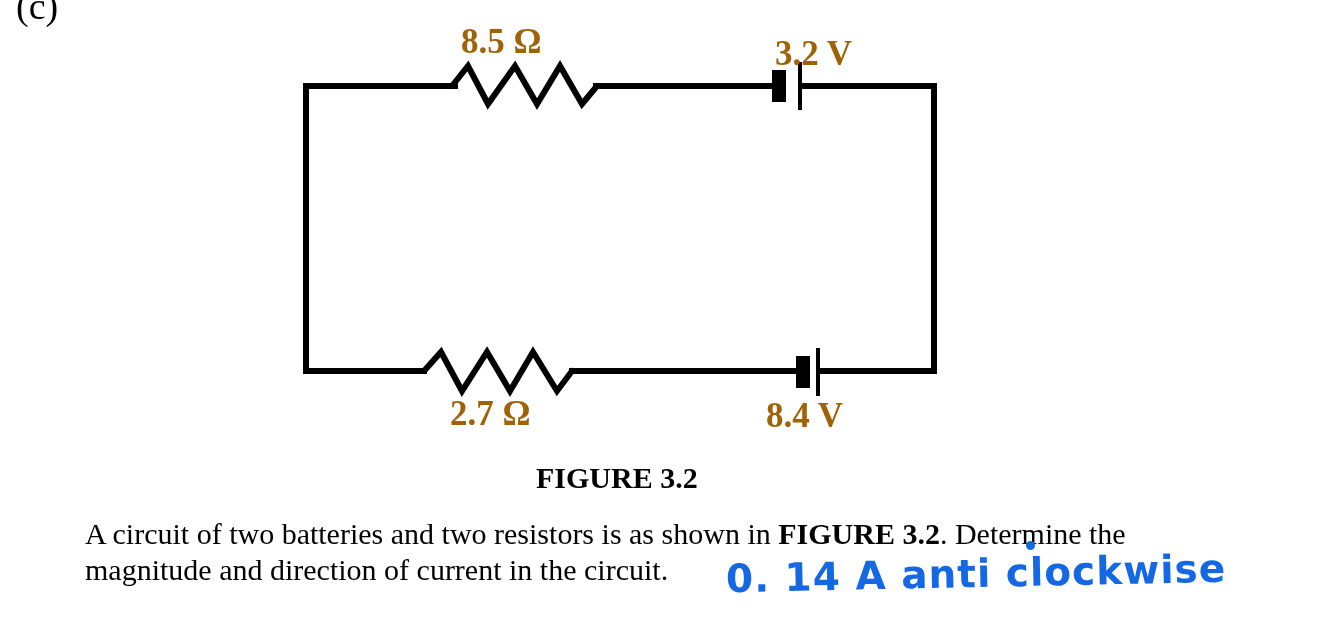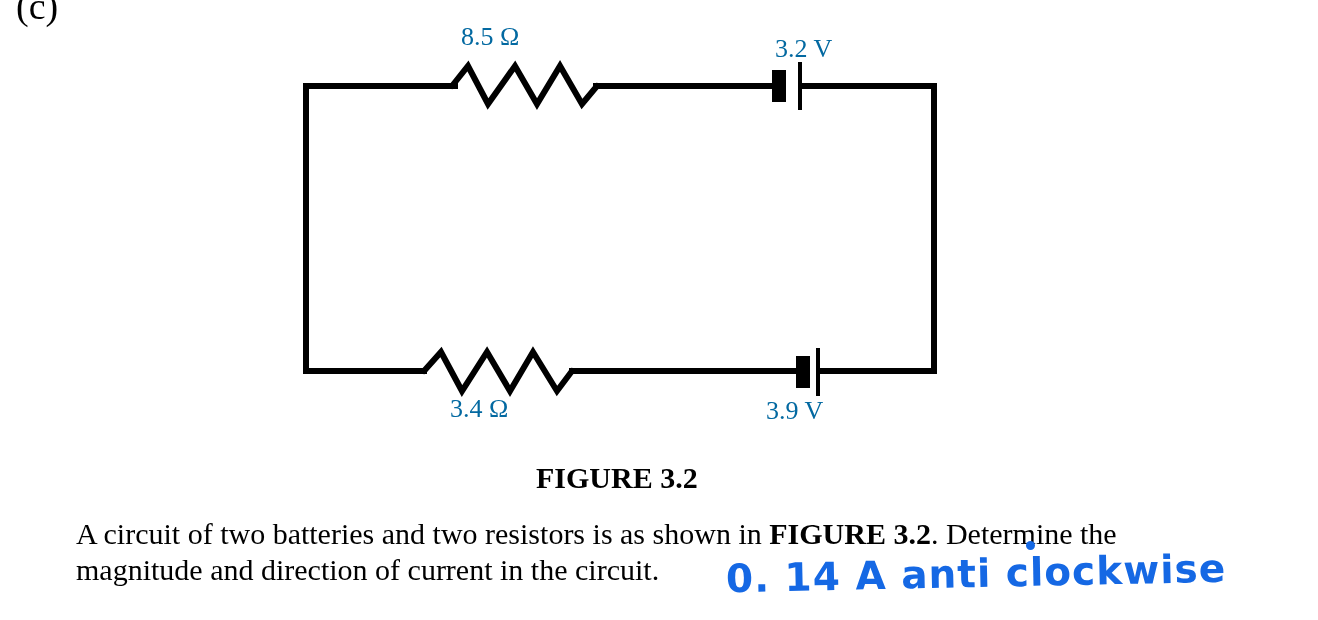--- a/index.html
+++ b/index.html
@@ -19,40 +19,41 @@
     font-size: 38px;
     color: #000;
   }
   .circuit-svg {
     position: absolute;
     left: 0;
     top: 0;
   }
   .comp-label {
     position: absolute;
-    font-size: 26px;
-    color: #0369a1;
+    font-size: 35px;
+    color: #a16207;
     white-space: nowrap;
+    font-weight: bold;
   }
   .lbl-resistor-top  { left: 461px; top: 22px;  }
   .lbl-battery-top   { left: 775px; top: 34px;  }
   .lbl-resistor-bot  { left: 450px; top: 394px; }
   .lbl-battery-bot   { left: 766px; top: 396px; }
   .figure-caption {
     position: absolute;
     left: 536px;
     top: 461px;
     font-size: 30px;
     font-weight: bold;
     color: #000;
     white-space: nowrap;
   }
   .question {
     position: absolute;
-    left: 76px;
+    left: 85px;
     top: 516px;
     width: 1165px;
     font-size: 30px;
     line-height: 35.5px;
     color: #000;
   }
   .question .fig-ref { font-weight: bold; }
   .handwritten {
     position: absolute;
     left: 726px;
@@ -98,22 +99,22 @@
 
     <rect x="772" y="70" width="14" height="32" fill="#000"></rect>
     <rect x="798" y="62" width="4" height="48" fill="#000"></rect>
 
     <rect x="796" y="356" width="14" height="32" fill="#000"></rect>
     <rect x="816" y="348" width="4" height="48" fill="#000"></rect>
   </svg>
 
   <div class="comp-label lbl-resistor-top">8.5 Ω</div>
   <div class="comp-label lbl-battery-top">3.2 V</div>
-  <div class="comp-label lbl-resistor-bot">3.4 Ω</div>
-  <div class="comp-label lbl-battery-bot">3.9 V</div>
+  <div class="comp-label lbl-resistor-bot">2.7 Ω</div>
+  <div class="comp-label lbl-battery-bot">8.4 V</div>
 
   <div class="figure-caption">FIGURE 3.2</div>
 
   <div class="question"><span>A circuit of two batteries and two resistors is as shown in </span><span class="fig-ref">FIGURE 3.2</span><span>. Determine the magnitude and direction of current in the circuit.</span></div>
 
   <div class="handwritten">0. 14 A  anti clockwise</div>
   <div class="ink-dot"></div>
 
 </div>
 

